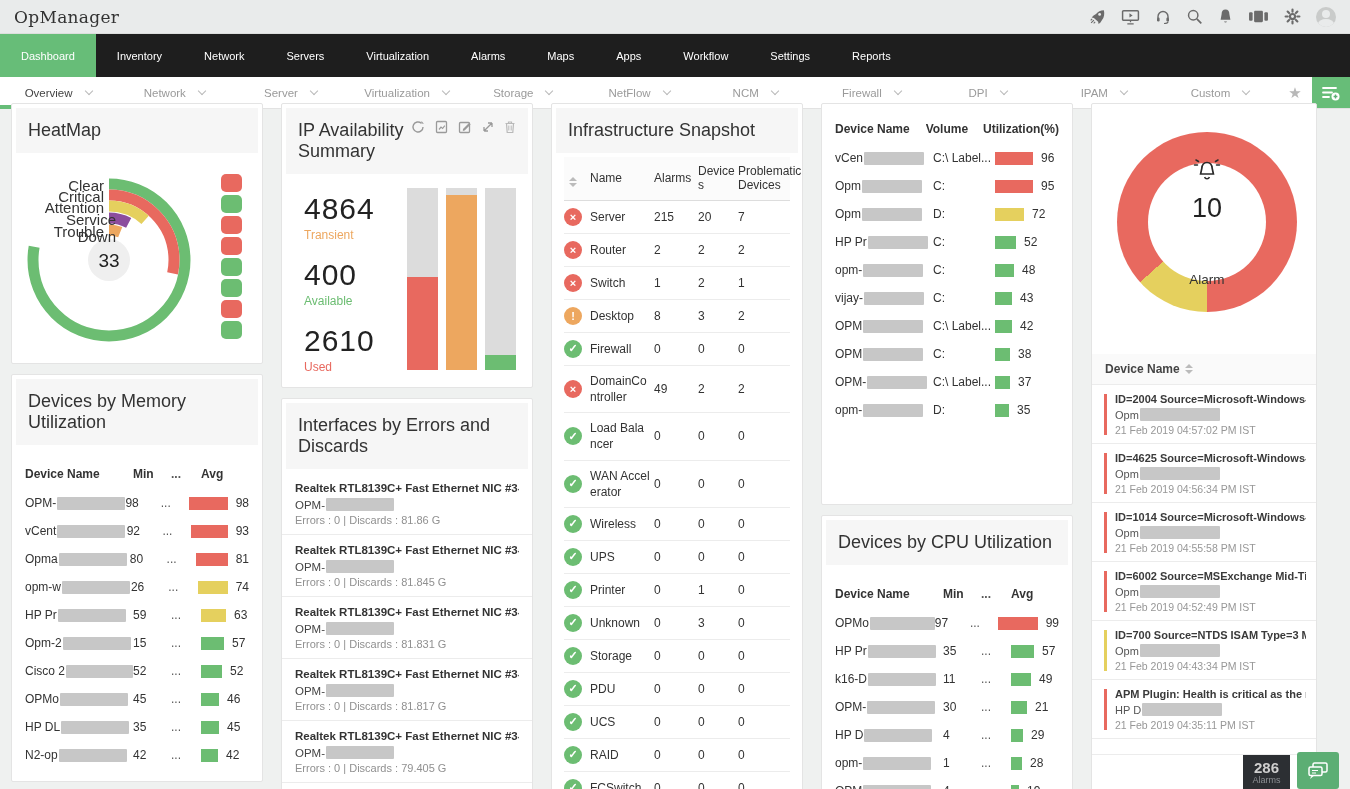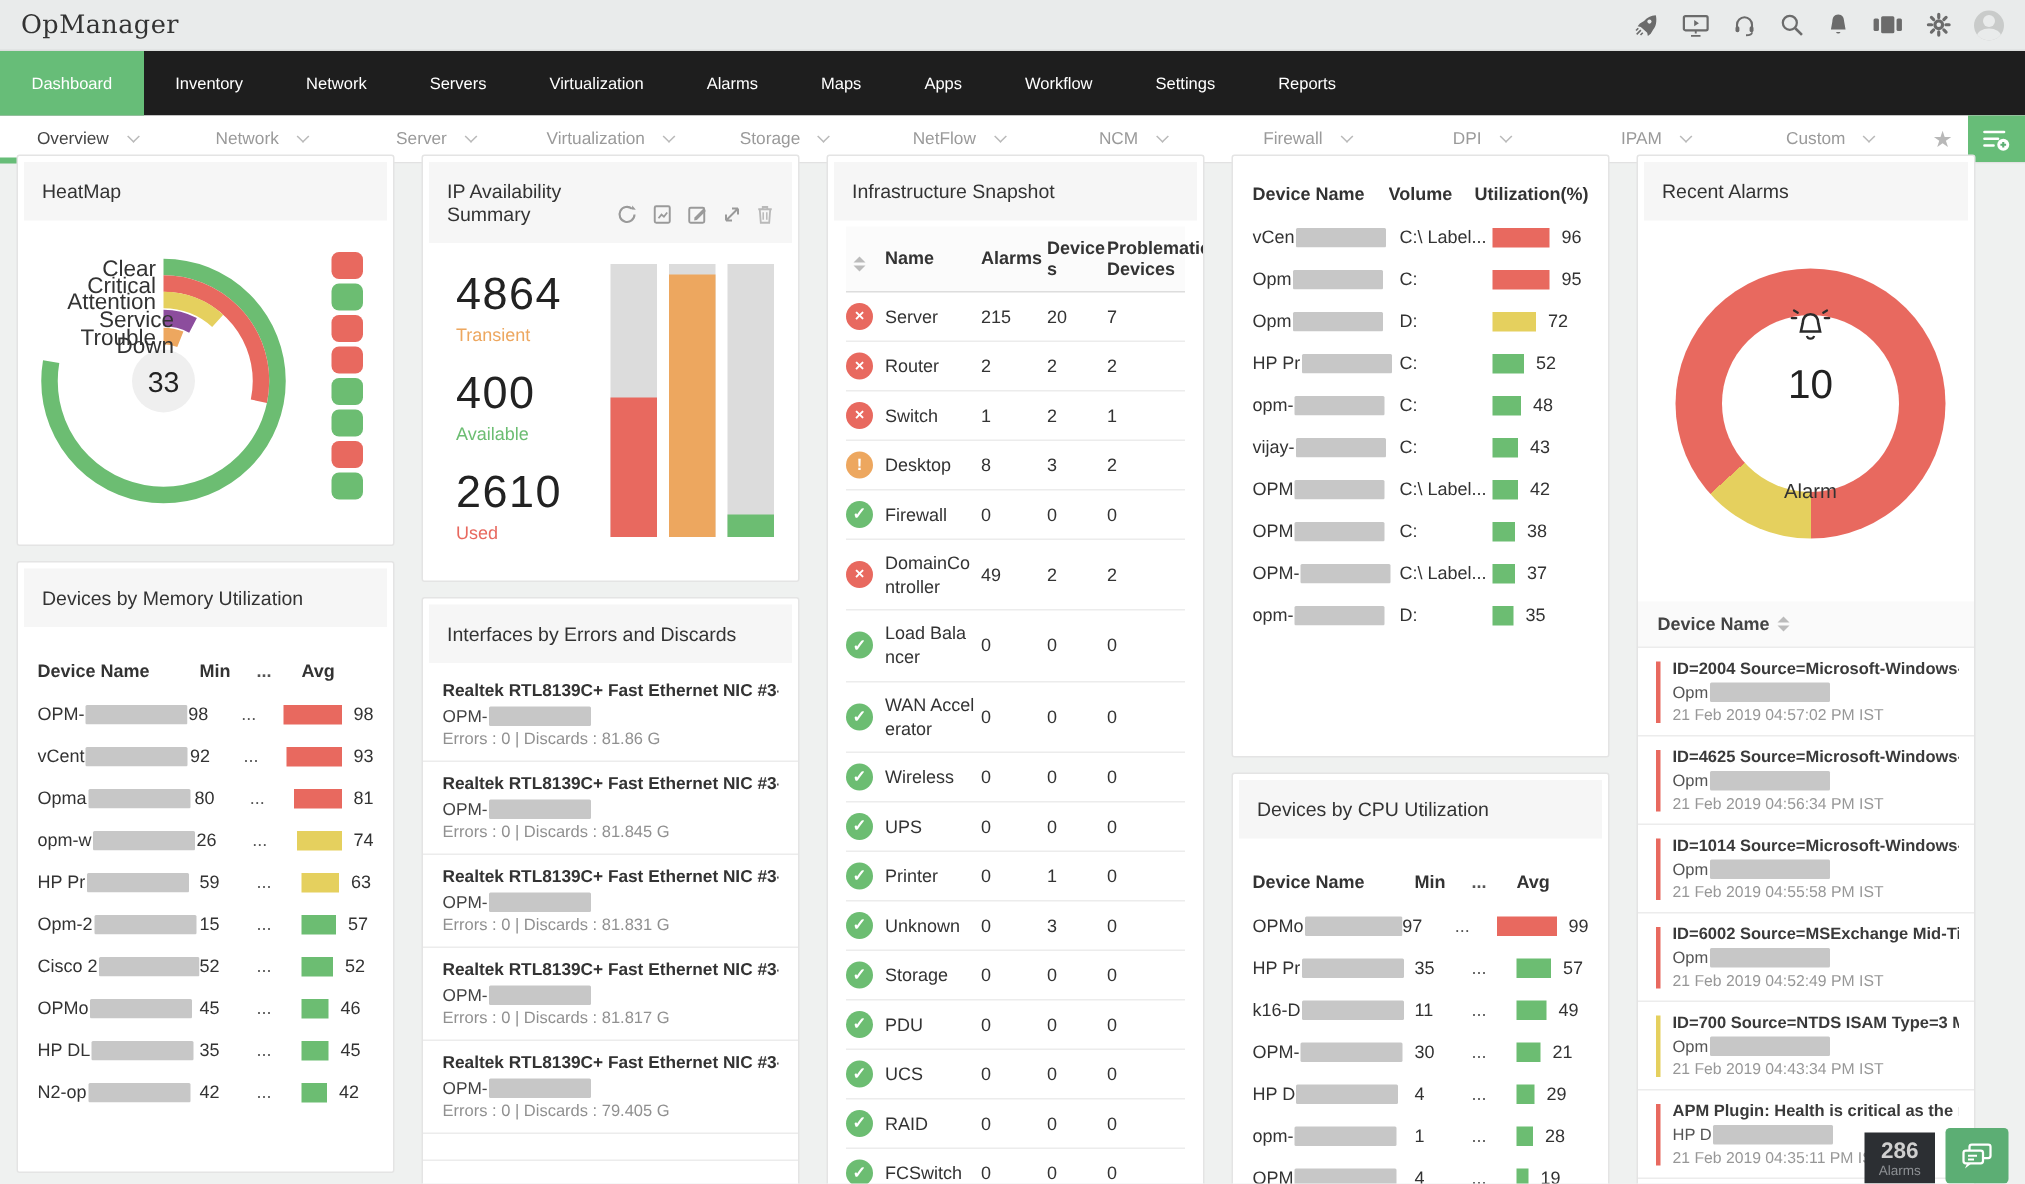--- a/index.html
+++ b/index.html
@@ -31,22 +31,22 @@
   .chev { width:6px; height:6px; border-right:1.5px solid #b9b9b9; border-bottom:1.5px solid #b9b9b9;
     transform:rotate(45deg); margin-top:-3px; }
   .tab-star { width:34px; display:flex; align-items:center; justify-content:center; font-size:15px; color:#b8b8b8; }
   .tab-add { width:38px; background:#67bd78; display:flex; align-items:center; justify-content:center; }
   
   .content { position:absolute; top:92px; left:11px; right:0; bottom:0;
     display:flex; gap:18px; align-items:flex-start; padding-top:11px; }
   .col { display:flex; flex-direction:column; gap:10px; }
   .col-a,.col-b,.col-c,.col-d { width:252px; } .col-e { width:226px; }
   .card { background:#fff; border:1px solid #e4e4e4; border-radius:2px; width:100%; position:relative; overflow:hidden; }
-  .card-head { background:#f6f6f6; margin:4px; padding:12px 12px; font-size:13px; color:#333;
-    display:flex; align-items:flex-end; justify-content:space-between; }
+  .card-head { background:#f6f6f6; margin:4px; padding:12px 12px; font-size:18px; color:#333;
+    display:flex; align-items:flex-start; justify-content:space-between; }
   .head-icons { display:flex; gap:10px; align-items:center; }
   .hicon svg { display:block; }
   .card-body { position:relative; }
   
   .hm-body { height:212px; }
   .hm-label { position:absolute; width:92px; text-align:right; font-size:15px; color:#333; }
   .hm-squares { position:absolute; top:17px; left:209px; display:flex; flex-direction:column; gap:3px; }
   .hm-sq { width:21px; height:18px; border-radius:5px; }
   .hm-center-text { font-size:19px; fill:#222; }
   
@@ -65,21 +65,21 @@
   .c-min { width:38px; } .c-dots { width:30px; color:#555; }
   .c-bar { flex:1; display:flex; align-items:center; }
   .redact { display:inline-block; height:13px; background:#c7c7c7; border-radius:1px; margin-left:1px; }
   .ubar { height:13px; margin-right:8px; }
   .uval { color:#333; }
   
   .v-name { width:98px; } .v-vol { width:62px; overflow:hidden; white-space:nowrap; }
   
   .if-tbl { padding:0 12px; font-size:12px; }
   .if-row { display:flex; align-items:center; border-bottom:1px solid #ececec; padding:7px 0; min-height:29px; }
-  .if-head { color:#333; font-weight:bold; border-bottom:1px solid #ddd; background:#fbfbfb; }
+  .if-head { color:#333; font-weight:normal; border-bottom:1px solid #ddd; background:#fbfbfb; }
   .if-icon { width:26px; flex:none; }
   .if-name { width:64px; flex:none; word-break:break-all; line-height:1.35; padding-right:4px; }
   .if-al { width:44px; flex:none; word-break:break-all; line-height:1.2; }
   .if-dv { width:40px; flex:none; word-break:break-all; line-height:1.2; }
   .if-pr { flex:1; line-height:1.2; }
   .sticon { width:18px; height:18px; border-radius:50%; color:#fff; font-size:11px; font-weight:bold;
     display:flex; align-items:center; justify-content:center; }
   .sort { display:inline-flex; flex-direction:column; gap:2px; margin-left:5px; }
   .sort i { width:0; height:0; border-left:4px solid transparent; border-right:4px solid transparent; display:block; }
   .sort .up { border-bottom:4px solid #bbb; } .sort .dn { border-top:4px solid #bbb; }
@@ -806,23 +806,20 @@
               <div class="ubar" style="width: 8px; background: rgb(108, 189, 114);"></div>
               <span class="uval">19</span>
             </div>
           </div>
         </div>
     </section>
   </div>
 
   <div class="col col-e">
     <section class="card" style="height:900px;">
-      <div class="card-head">
-        <span>Recent Alarms</span>
-      </div>
       <div class="al-donut-wrap">
         <div class="donut" id="alarm-donut" style="background: conic-gradient(rgb(232, 105, 95) 0deg, rgb(232, 105, 95) 180deg, rgb(229, 208, 94) 180deg, rgb(229, 208, 94) 228deg, rgb(232, 105, 95) 228deg, rgb(232, 105, 95) 360deg);">
           <div class="donut-hole">
             <span><svg width="32" height="30" viewBox="0 0 32 30">
                   <path d="M16 5.5c-3.6 0-5 2.6-5.2 6L9.6 17h12.8l-1.2-5.5c-.2-3.4-1.6-6-5.2-6z" fill="none" stroke="#2b2b2b" stroke-width="1.7"></path>
                   <path d="M13.6 20a2.5 2.5 0 0 0 4.8 0" fill="none" stroke="#2b2b2b" stroke-width="1.5"></path>
                   <g stroke="#2b2b2b" stroke-width="1.5" stroke-linecap="round">
                     <path d="M7.5 4.5L5 3M6.5 8H3.5M24.5 4.5L27 3M25.5 8h3"></path>
                   </g>
                 </svg></span>

